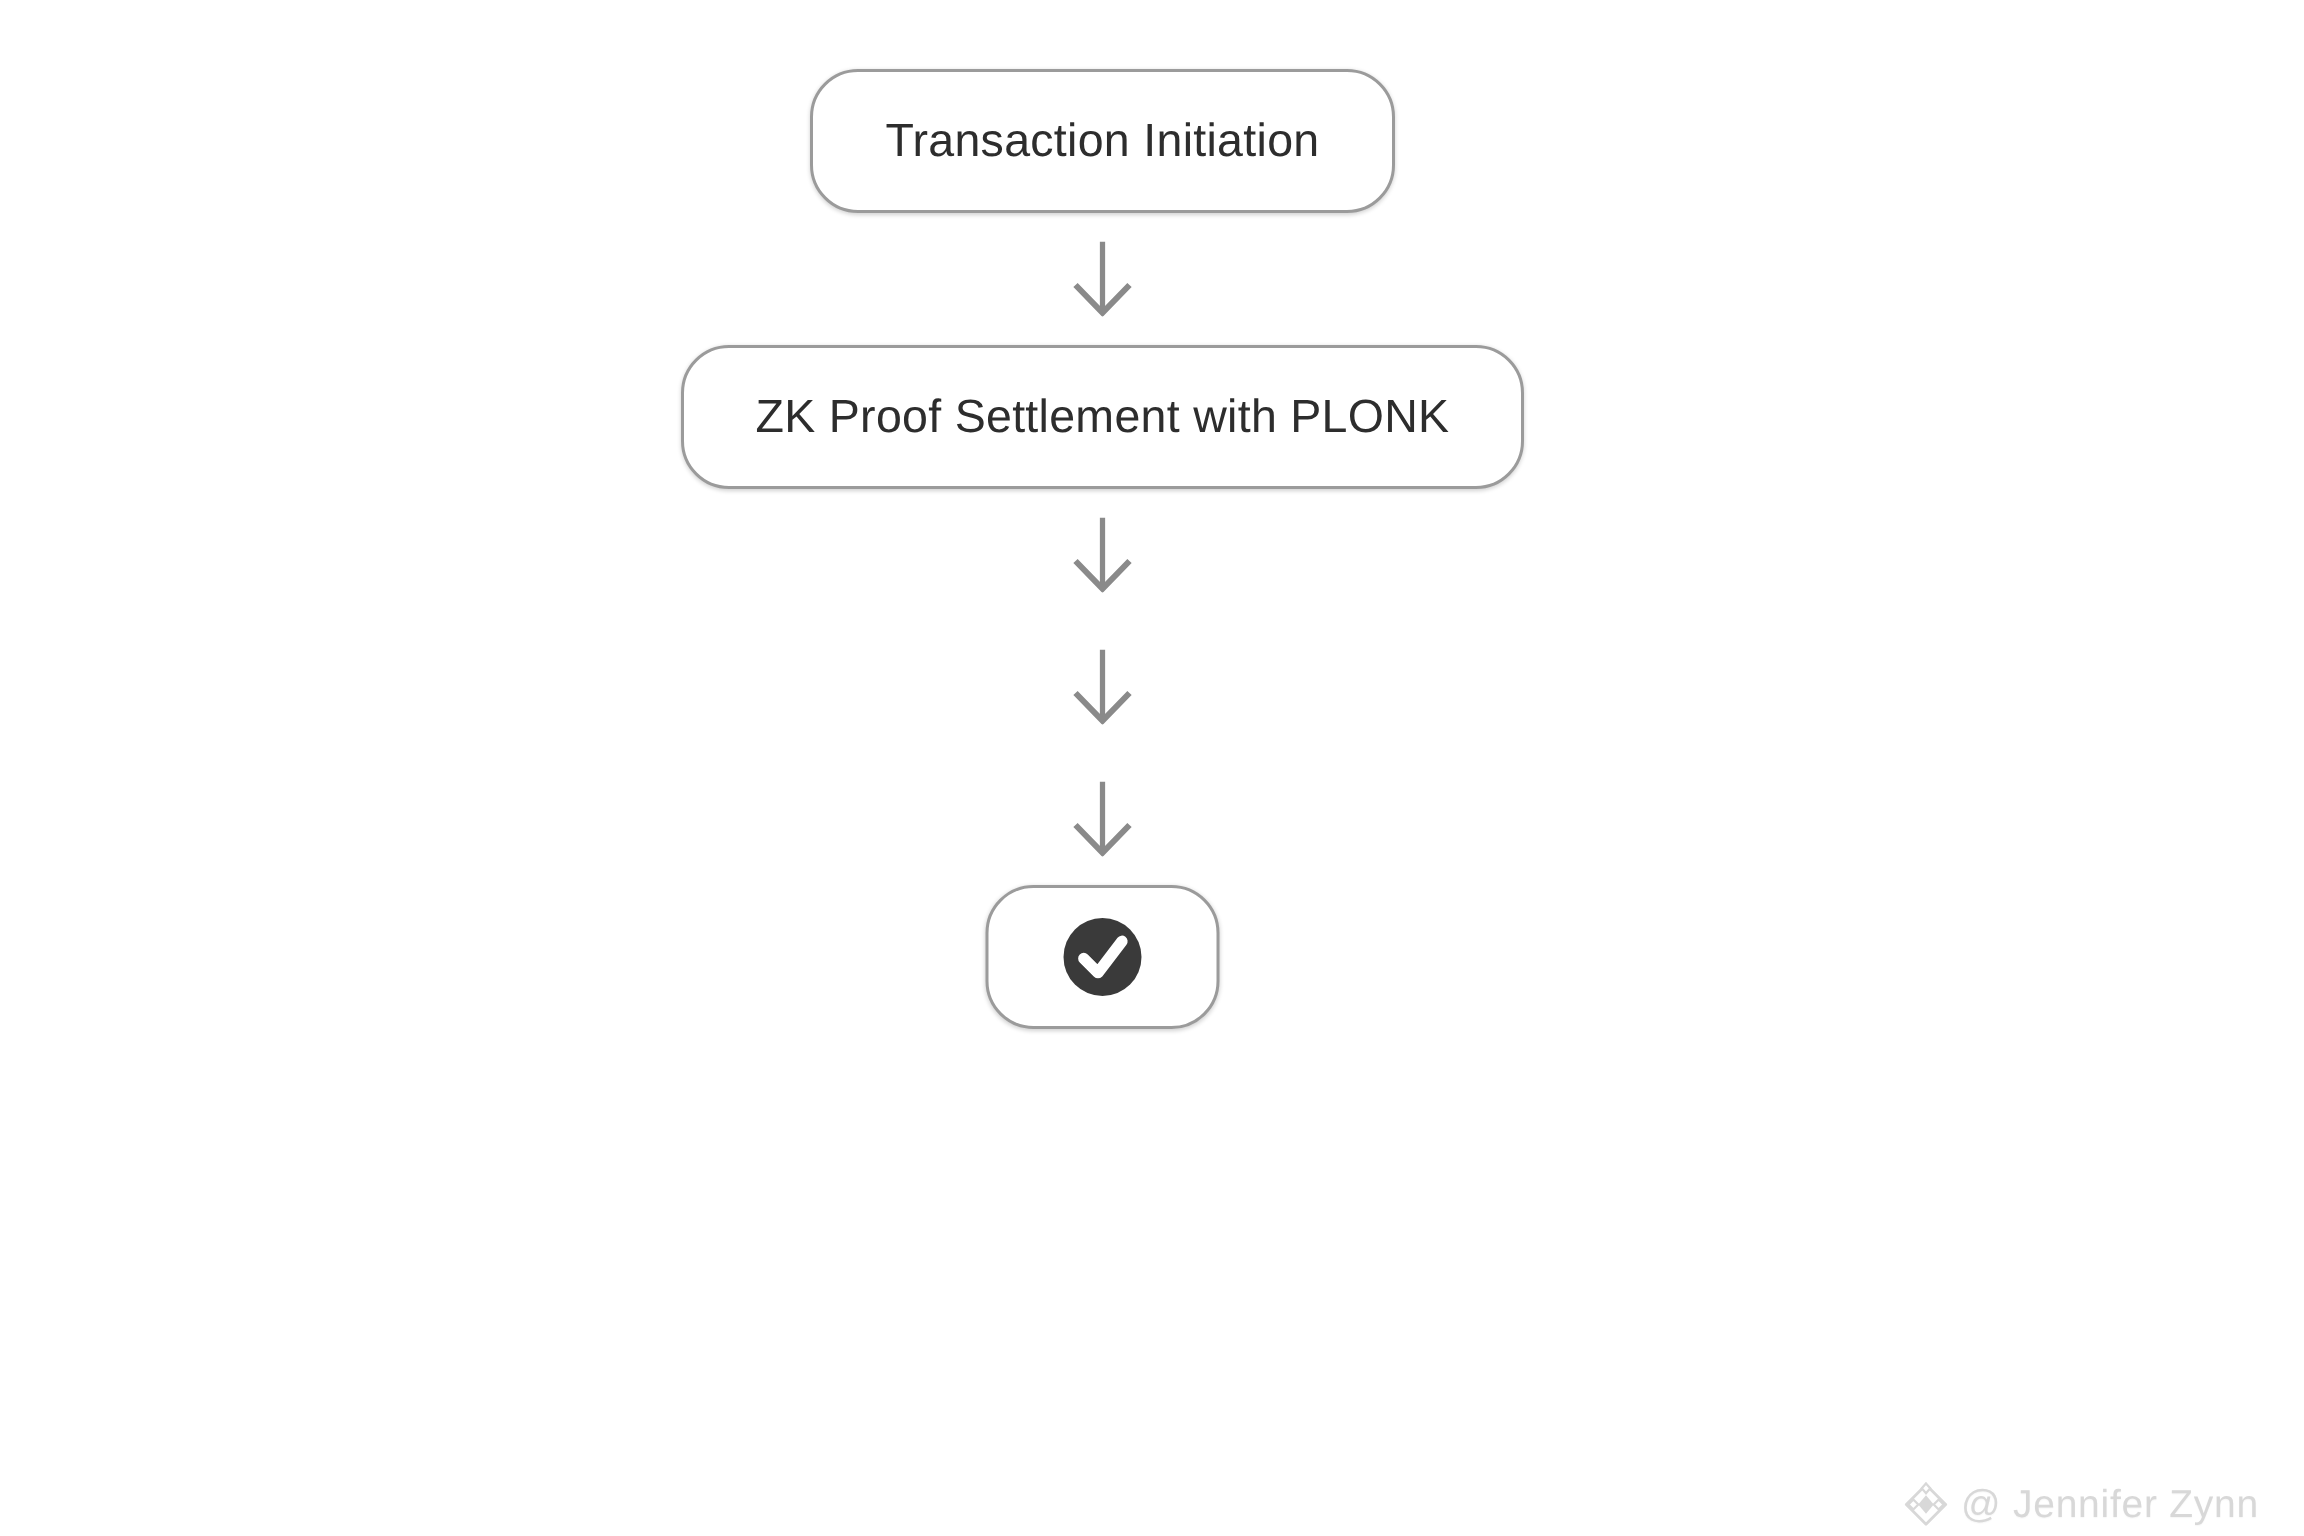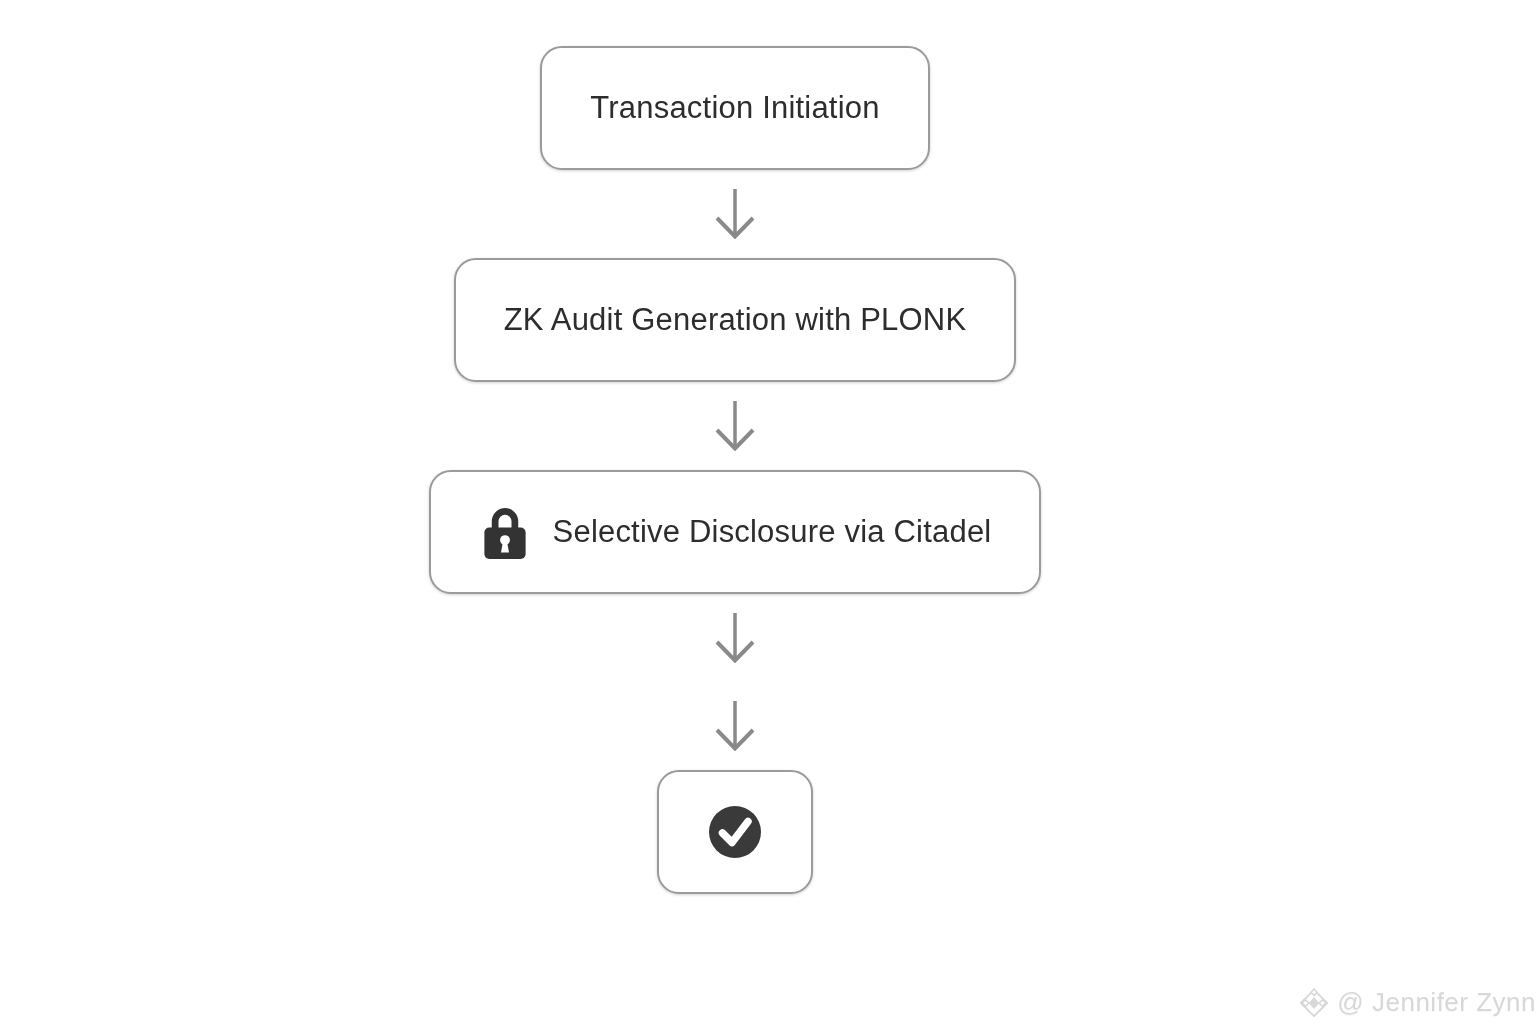--- a/index.html
+++ b/index.html
@@ -25,25 +25,25 @@
     display: flex;
     flex-direction: column;
     align-items: center;
     transform: translateX(-33px);
   }
   .node {
     display: flex;
     align-items: center;
     justify-content: center;
     gap: 22px;
-    height: 124px;
+    height: 96px;
     padding: 0 48px;
     background: var(--box-fill, #ffffff);
     border: 2px solid var(--box-border, #9b9b9b);
-    border-radius: 22px;
+    border-radius: 32px;
     box-shadow: 0 1px 3px rgba(0,0,0,0.18);
     box-sizing: border-box;
   }
   .node .label {
     font-size: 31px;
     color: var(--text, #2d2d2d);
     letter-spacing: 0.2px;
     white-space: nowrap;
   }
   .node .icon {
@@ -53,21 +53,21 @@
   }
   .arrow {
     margin: 19px 0;
     height: 50px;
     display: flex;
     align-items: center;
     justify-content: center;
   }
   .watermark {
     position: absolute;
-    right: 0;
+    right: 30px;
     bottom: 6px;
     display: flex;
     align-items: flex-end;
     gap: 8px;
     color: var(--wm, #d8d8d8);
     font-size: 26px;
     letter-spacing: 0.5px;
     text-shadow: 0 1px 1px rgba(0,0,0,0.04);
     user-select: none;
   }
@@ -84,38 +84,27 @@
       <div class="node">
         <span class="label">Transaction Initiation</span>
       </div>
       <div class="arrow">
         <svg width="48" height="50" viewBox="0 0 48 50">
           <line x1="24" y1="0" x2="24" y2="46" stroke="#8a8a8a" stroke-width="3.5"></line>
           <polyline points="6 29, 24 47.5, 42 29" fill="none" stroke="#8a8a8a" stroke-width="4"></polyline>
         </svg>
       </div>
       <div class="node">
-        <span class="label">ZK Audit Generation with PLONK</span>
+        <span class="label">ZK Proof Settlement with PLONK</span>
       </div>
       <div class="arrow">
         <svg width="48" height="50" viewBox="0 0 48 50">
           <line x1="24" y1="0" x2="24" y2="46" stroke="#8a8a8a" stroke-width="3.5"></line>
           <polyline points="6 29, 24 47.5, 42 29" fill="none" stroke="#8a8a8a" stroke-width="4"></polyline>
         </svg>
-      </div>
-      <div class="node">
-        <span class="icon">
-          <svg width="52" height="68" viewBox="0 0 58 66">
-            <path d="M18 31 v-10 a11 11 0 0 1 22 0 v10" fill="none" stroke="#333333" stroke-width="7.5"></path>
-            <rect x="6" y="28" width="46" height="35" rx="5.5" fill="#333333"></rect>
-            <circle cx="29" cy="42" r="5.5" fill="#ffffff"></circle>
-            <path d="M26.5 45 L31.5 45 L33.5 56 L24.5 56 Z" fill="#ffffff"></path>
-          </svg>
-        </span>
-        <span class="label">Selective Disclosure via Citadel</span>
       </div>
       <div class="arrow">
         <svg width="48" height="50" viewBox="0 0 48 50">
           <line x1="24" y1="0" x2="24" y2="46" stroke="#8a8a8a" stroke-width="3.5"></line>
           <polyline points="6 29, 24 47.5, 42 29" fill="none" stroke="#8a8a8a" stroke-width="4"></polyline>
         </svg>
       </div>
       <div class="arrow">
         <svg width="48" height="50" viewBox="0 0 48 50">
           <line x1="24" y1="0" x2="24" y2="46" stroke="#8a8a8a" stroke-width="3.5"></line>

